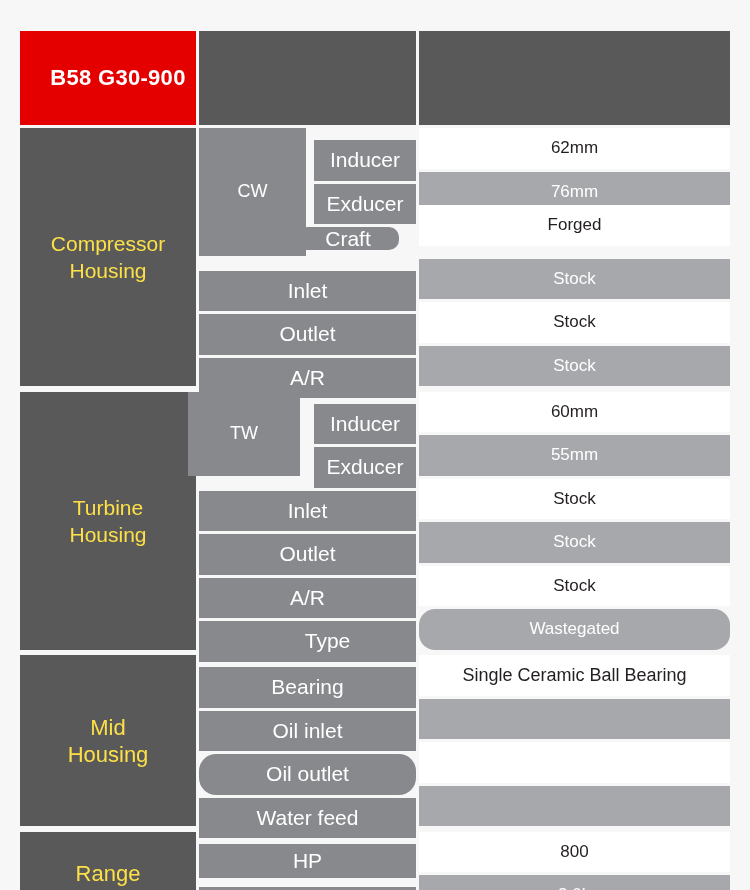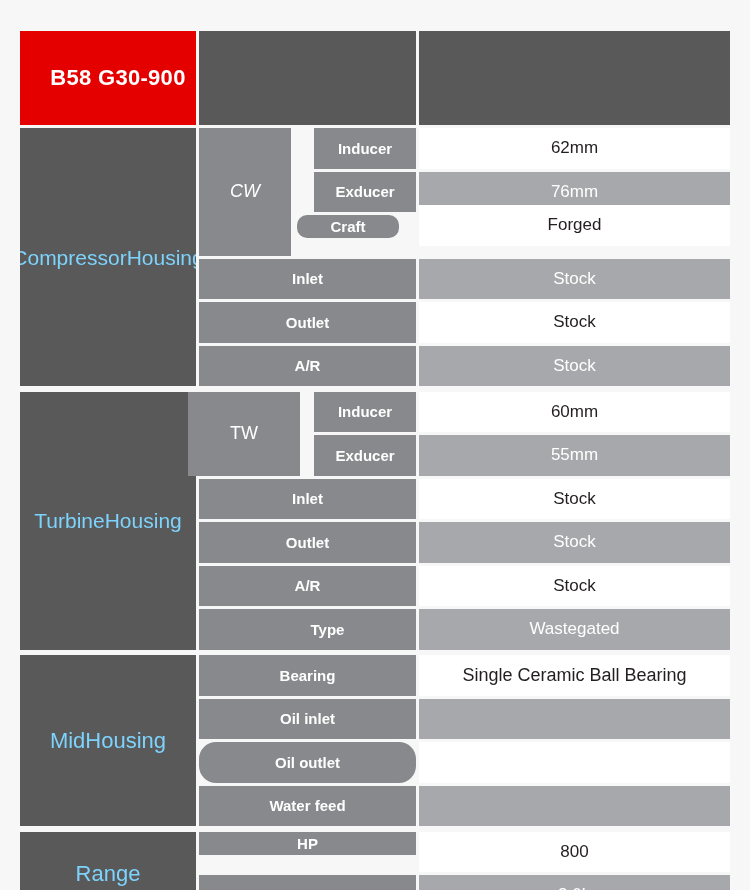--- a/index.html
+++ b/index.html
@@ -56,34 +56,35 @@
     letter-spacing: 0.3px;
     padding-left: 20px;
   }
   .hdr-dark {
     background: #595959;
   }
 
   
   .section-cell {
     background: #595959;
-    color: #7dd3fc;
+    color: #fde047;
     font-size: 22px;
     line-height: 27px;
     font-weight: 400;
-    flex-direction: row;
+    flex-direction: column;
   }
   .section-cell.small { font-size: 21px; }
 
   
   .label-cell {
     background: #87898c;
     color: #ffffff;
-    font-size: 15px;
-    font-weight: 700;
+    font-size: 21px;
+    font-weight: 400;
+    margin-top: 12px;
   }
   .group-cell {
     background: #87898c;
     color: #ffffff;
     font-size: 18px;
     font-weight: 400;
   }
 
   
   .value-cell {
@@ -108,21 +109,21 @@
 
   <div class="cell hdr-red" style="left:20px; top:31px; width:176px; height:94px;">B58 G30-900</div>
   <div class="cell hdr-dark" style="left:199px; top:31px; width:217px; height:94px;"></div>
   <div class="cell hdr-dark" style="left:419px; top:31px; width:311px; height:94px;"></div>
 
   <div id="table-body">
       <div class="cell section-cell small" style="left: 20px; width: 176px; top: 128px; height: 258px;">
         <span>Compressor</span>
         <span>Housing</span>
       </div>
-      <div class="cell group-cell" style="left: 199px; width: 92px; top: 128px; height: 127.5px; font-style: italic;">CW</div>
+      <div class="cell group-cell" style="left: 199px; width: 107px; top: 128px; height: 127.5px;">CW</div>
       <div class="cell label-cell" style="left: 314px; width: 102px; top: 128px; height: 40.5px;">Inducer</div>
       <div class="cell value-cell white" style="left: 419px; width: 311px; top: 128px; height: 40.5px;">62mm</div>
       <div class="cell label-cell" style="left: 314px; width: 102px; top: 171.5px; height: 40.5px;">Exducer</div>
       <div class="cell value-cell gray" style="left: 419px; width: 311px; top: 171.5px; height: 40.5px;">76mm</div>
       <div class="cell label-cell" style="left: 297px; width: 102px; top: 215px; height: 23px; border-radius: 10px;">Craft</div>
       <div class="cell value-cell white" style="left: 419px; width: 311px; top: 205px; height: 40.5px;">Forged</div>
       <div class="cell label-cell" style="left: 199px; width: 217px; top: 258.5px; height: 40.5px;">Inlet</div>
       <div class="cell value-cell gray" style="left: 419px; width: 311px; top: 258.5px; height: 40.5px;">Stock</div>
       <div class="cell label-cell" style="left: 199px; width: 217px; top: 302px; height: 40.5px;">Outlet</div>
       <div class="cell value-cell white" style="left: 419px; width: 311px; top: 302px; height: 40.5px;">Stock</div>
@@ -137,35 +138,35 @@
       <div class="cell value-cell white" style="left: 419px; width: 311px; top: 391.5px; height: 40.5px;">60mm</div>
       <div class="cell label-cell" style="left: 314px; width: 102px; top: 435px; height: 40.5px;">Exducer</div>
       <div class="cell value-cell gray" style="left: 419px; width: 311px; top: 435px; height: 40.5px;">55mm</div>
       <div class="cell label-cell" style="left: 199px; width: 217px; top: 478.5px; height: 40.5px;">Inlet</div>
       <div class="cell value-cell white" style="left: 419px; width: 311px; top: 478.5px; height: 40.5px;">Stock</div>
       <div class="cell label-cell" style="left: 199px; width: 217px; top: 522px; height: 40.5px;">Outlet</div>
       <div class="cell value-cell gray" style="left: 419px; width: 311px; top: 522px; height: 40.5px;">Stock</div>
       <div class="cell label-cell" style="left: 199px; width: 217px; top: 565.5px; height: 40.5px;">A/R</div>
       <div class="cell value-cell white" style="left: 419px; width: 311px; top: 565.5px; height: 40.5px;">Stock</div>
       <div class="cell label-cell" style="left: 199px; width: 217px; top: 609px; height: 40.5px; padding-left: 40px;">Type</div>
-      <div class="cell value-cell gray" style="left: 419px; width: 311px; top: 609px; height: 40.5px;">Wastegated</div>
+      <div class="cell value-cell gray" style="left: 419px; width: 311px; top: 609px; height: 40.5px; border-radius: 16px;">Wastegated</div>
       <div class="cell section-cell" style="left: 20px; width: 176px; top: 655px; height: 171px;">
         <span>Mid</span>
         <span>Housing</span>
       </div>
       <div class="cell label-cell" style="left: 199px; width: 217px; top: 655px; height: 40.5px;">Bearing</div>
       <div class="cell value-cell white wide" style="left: 419px; width: 311px; top: 655px; height: 40.5px;">Single Ceramic Ball Bearing</div>
       <div class="cell label-cell" style="left: 199px; width: 217px; top: 698.5px; height: 40.5px;">Oil inlet</div>
       <div class="cell value-cell gray" style="left: 419px; width: 311px; top: 698.5px; height: 40.5px;"></div>
       <div class="cell label-cell" style="left: 199px; width: 217px; top: 742px; height: 40.5px; border-radius: 17px;">Oil outlet</div>
       <div class="cell value-cell white" style="left: 419px; width: 311px; top: 742px; height: 40.5px;"></div>
       <div class="cell label-cell" style="left: 199px; width: 217px; top: 785.5px; height: 40.5px;">Water feed</div>
       <div class="cell value-cell gray" style="left: 419px; width: 311px; top: 785.5px; height: 40.5px;"></div>
       <div class="cell section-cell" style="left: 20px; width: 176px; top: 831.5px; height: 84px;">
         <span>Range</span>
       </div>
-      <div class="cell label-cell" style="left: 199px; width: 217px; top: 831.5px; height: 23px;">HP</div>
+      <div class="cell label-cell" style="left: 199px; width: 217px; top: 831.5px; height: 34px;">HP</div>
       <div class="cell value-cell white" style="left: 419px; width: 311px; top: 831.5px; height: 40.5px;">800</div>
       <div class="cell label-cell" style="left: 199px; width: 217px; top: 875px; height: 40.5px;">Displacement</div>
       <div class="cell value-cell gray" style="left: 419px; width: 311px; top: 875px; height: 40.5px;">3.0L</div>
     </div>
 
 </div>
 
 </body></html>

